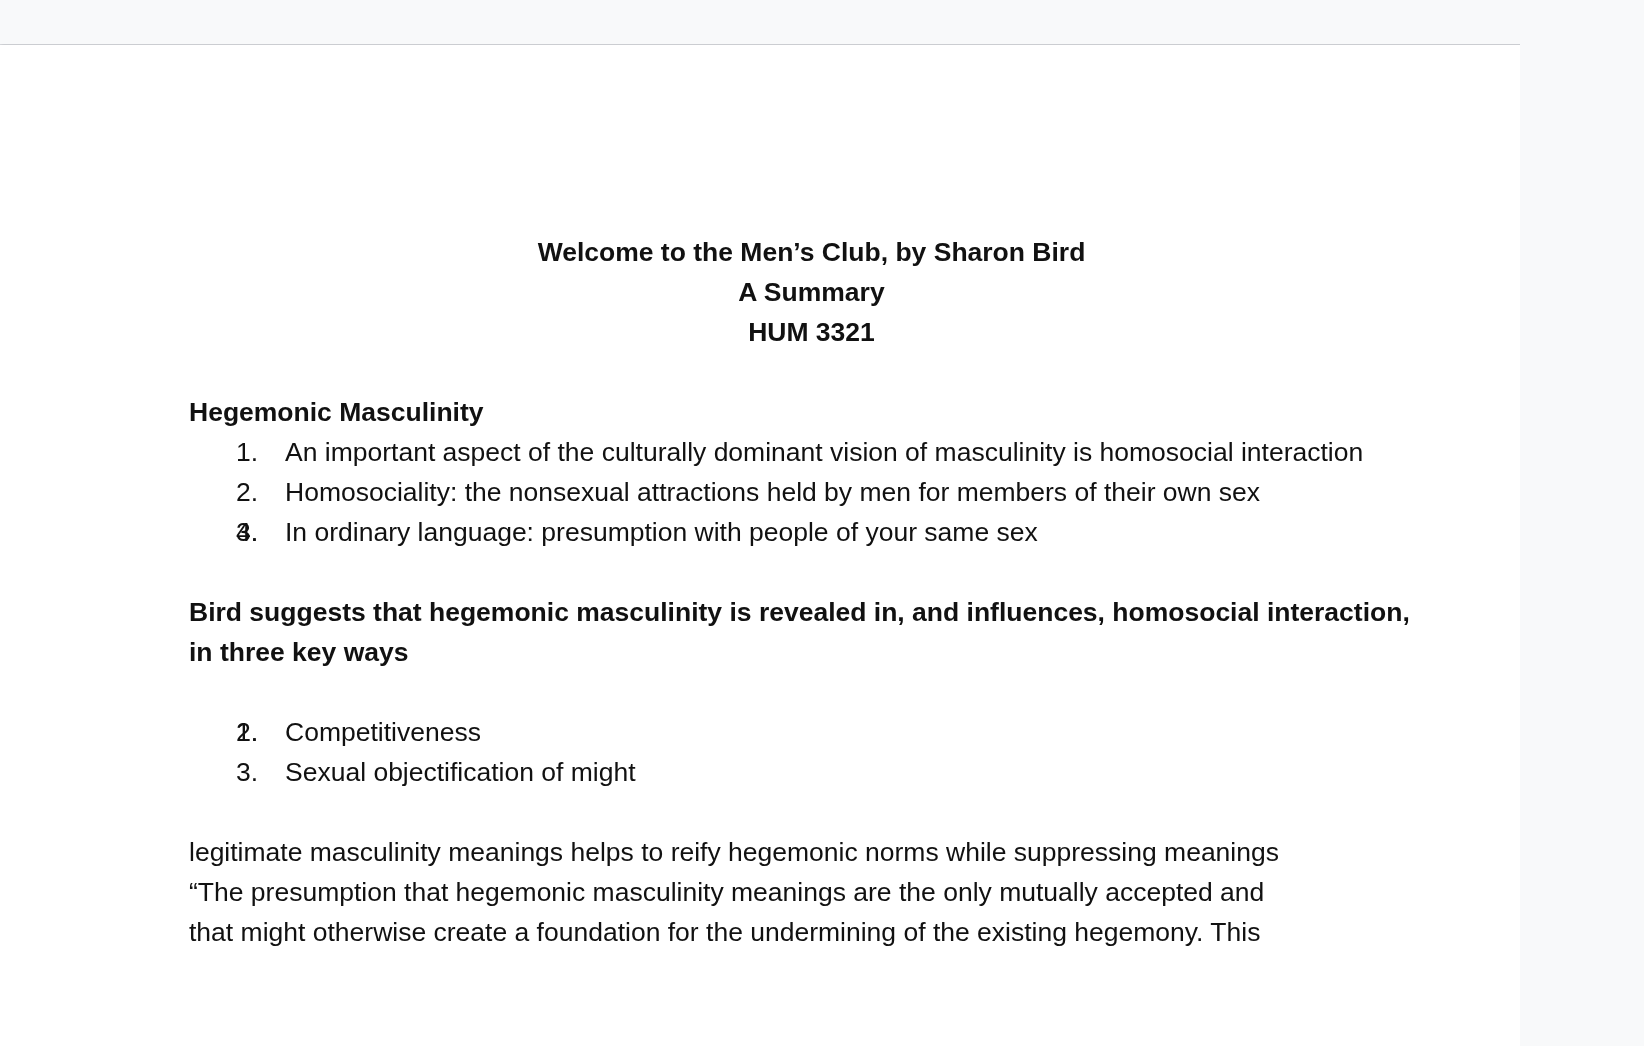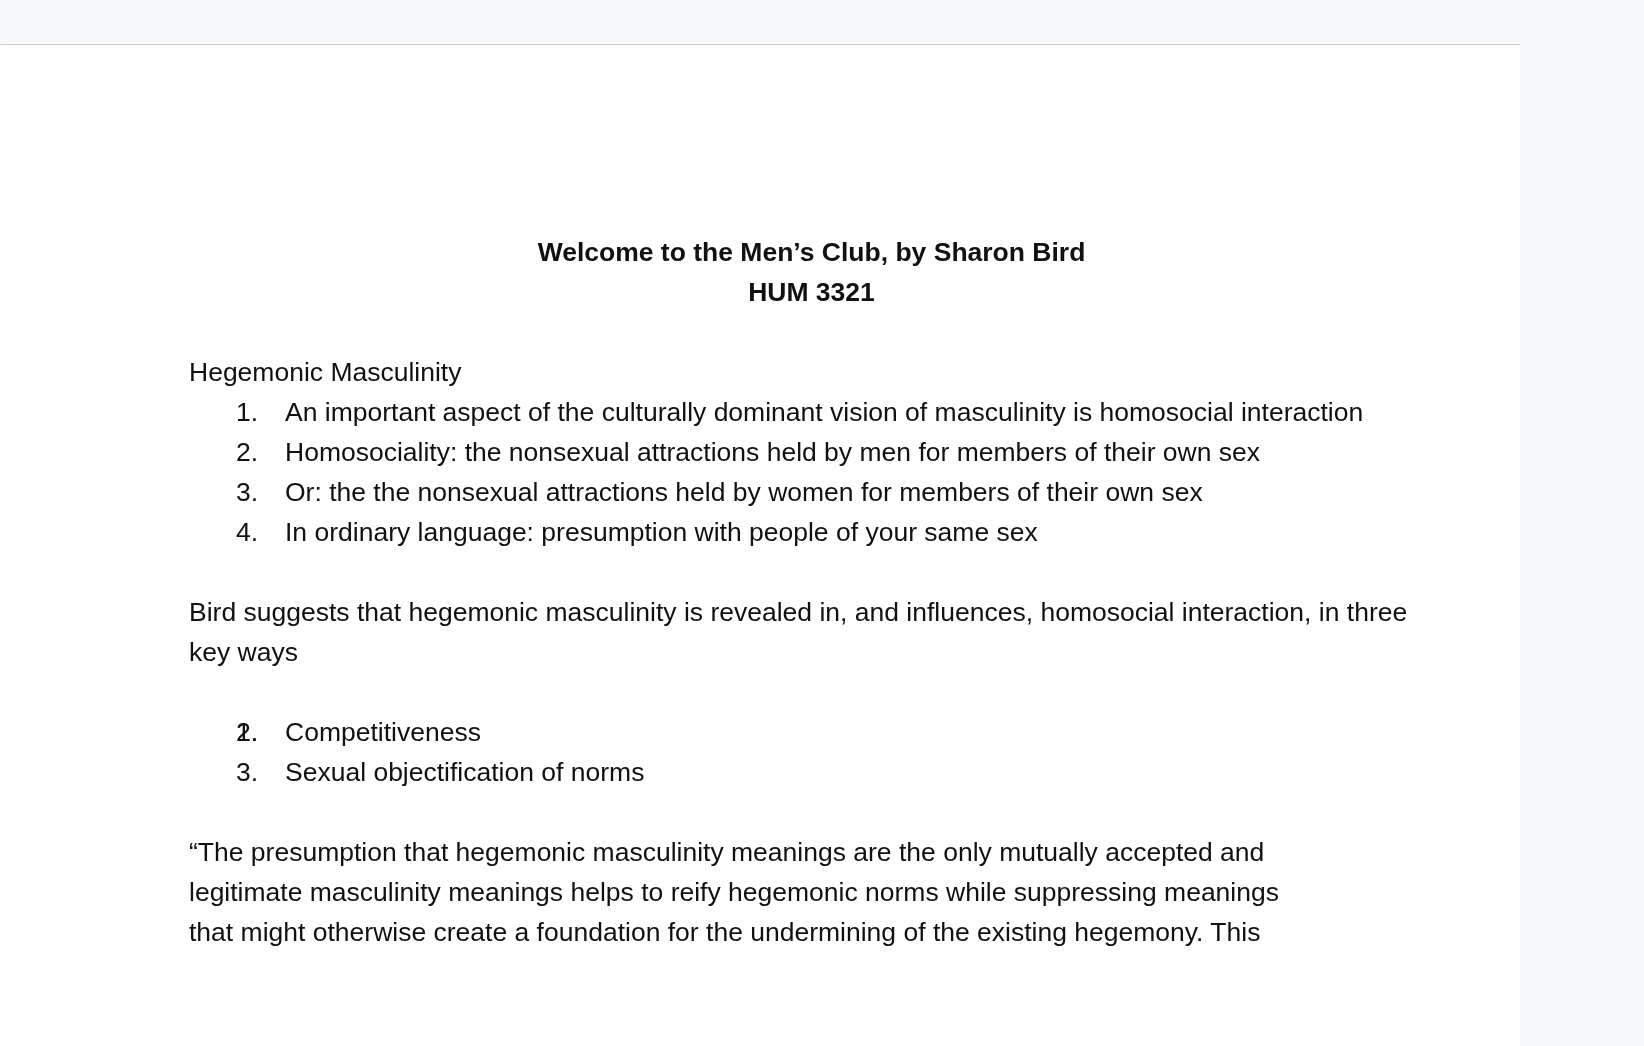--- a/index.html
+++ b/index.html
@@ -59,21 +59,21 @@
       width: 1245px;
     }
     .title-line {
       display: block;
       height: 40px;
     }
     .spacer {
       height: 40px;
     }
     .heading {
-      font-weight: normal;
+      font-weight: bold;
       display: block;
     }
     ol.doc-list {
       list-style: none;
       margin: 0;
       padding: 0;
     }
     ol.doc-list li {
       position: relative;
       padding-left: 96px;
@@ -95,38 +95,38 @@
 <body>
 
 <div class="viewport">
   <div class="top-border"></div>
   <div class="page"></div>
   <div class="side-gutter"></div>
 
   <div class="content">
     <div class="title-block">
       <span class="title-line">Welcome to the Men’s Club, by Sharon Bird</span>
+      <span class="title-line">A Summary</span>
       <span class="title-line">HUM 3321</span>
     </div>
 
     <div class="spacer"></div>
 
     <span class="heading">Hegemonic Masculinity</span>
     <ol class="doc-list">
       <li>
         <span class="num">1.</span>
         <span>An important aspect of the culturally dominant vision of masculinity is homosocial interaction</span>
       </li>
       <li>
         <span class="num">2.</span>
         <span>Homosociality: the nonsexual attractions held by men for members of their own sex</span>
       </li>
       <li>
         <span class="num">3.</span>
-        <span>Or: the the nonsexual attractions held by women for members of their own sex</span>
       </li>
       <li>
         <span class="num">4.</span>
         <span>In ordinary language: presumption with people of your same sex</span>
       </li>
     </ol>
 
     <div class="spacer"></div>
 
     <span class="heading">Bird suggests that hegemonic masculinity is revealed in, and influences, homosocial interaction, in three key ways</span>
@@ -136,25 +136,25 @@
     <ol class="doc-list">
       <li>
         <span class="num">1.</span>
       </li>
       <li>
         <span class="num">2.</span>
         <span>Competitiveness</span>
       </li>
       <li>
         <span class="num">3.</span>
-        <span>Sexual objectification of norms</span>
+        <span>Sexual objectification of might</span>
       </li>
     </ol>
 
     <div class="spacer"></div>
 
     <div class="para">
+      <span class="cut-line">legitimate masculinity meanings helps to reify hegemonic norms while suppressing meanings</span>
       <span class="cut-line">“The presumption that hegemonic masculinity meanings are the only mutually accepted and</span>
-      <span class="cut-line">legitimate masculinity meanings helps to reify hegemonic norms while suppressing meanings</span>
       <span class="cut-line">that might otherwise create a foundation for the undermining of the existing hegemony. This</span>
     </div>
   </div>
 </div>
 
 </body></html>

